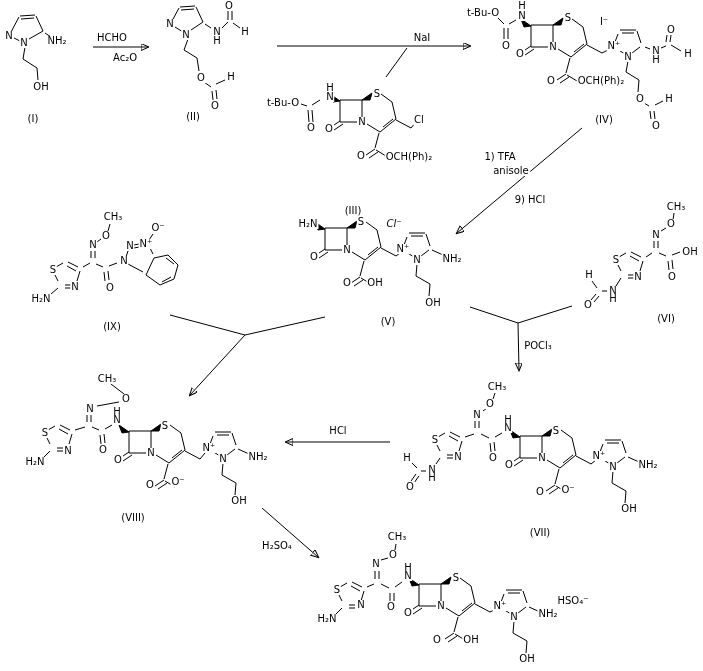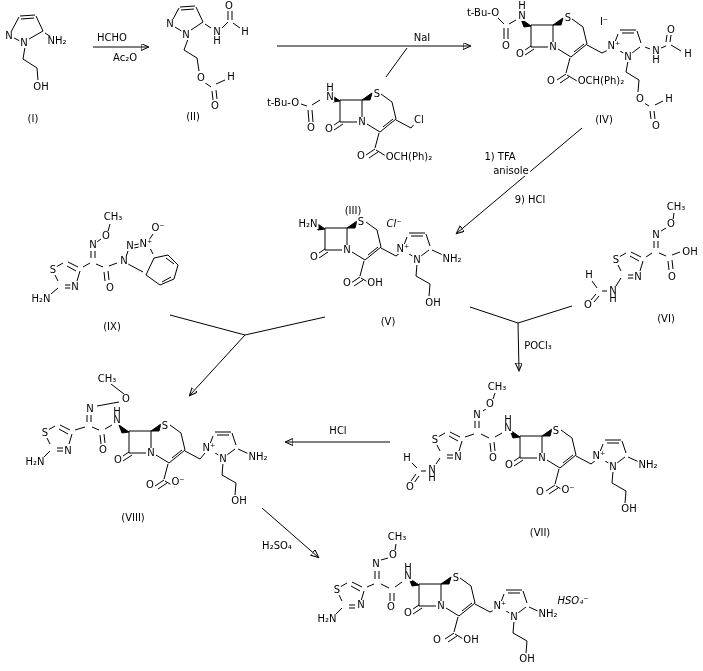--- a/index.html
+++ b/index.html
@@ -367,15 +367,15 @@
       <span class="lbl" style="left: 441px; top: 606px;">N</span>
       <span class="lbl" style="left: 408px; top: 613px;">O</span>
       <span class="lbl" style="left: 361px; top: 605px;">N</span>
       <span class="lbl" style="left: 327px; top: 619px;">H₂N</span>
       <span class="lbl" style="left: 500px; top: 606px;">N⁺</span>
       <span class="lbl" style="left: 514px; top: 617px;">N</span>
       <span class="lbl" style="left: 548px; top: 614px;">NH₂</span>
       <span class="lbl" style="left: 437px; top: 640px;">O</span>
       <span class="lbl" style="left: 471px; top: 640px;">OH</span>
       <span class="lbl" style="left: 527px; top: 659px;">OH</span>
-      <span class="lbl" style="left: 573px; top: 601px; font-style: italic;">HSO₄⁻</span>
+      <span class="lbl" style="left: 573px; top: 601px;">HSO₄⁻</span>
     </div>
 </div>
 
 </body></html>

